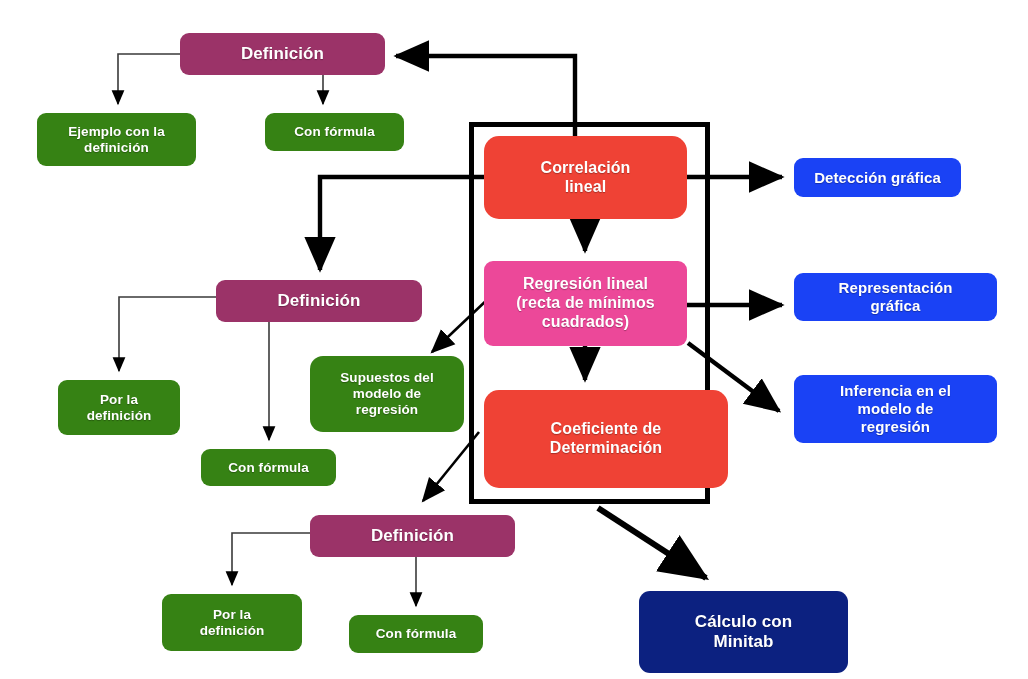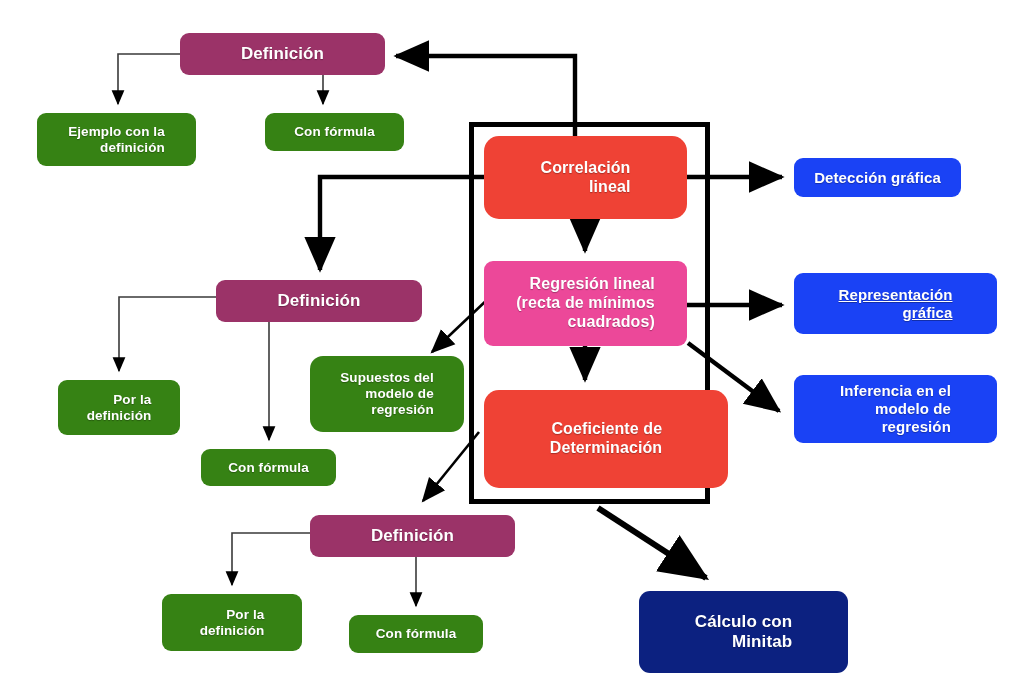--- a/index.html
+++ b/index.html
@@ -21,21 +21,21 @@
     width: 1028px;
     height: 679px;
     pointer-events: none;
   }
   .node {
     position: absolute;
     box-sizing: border-box;
     display: flex;
     align-items: center;
     justify-content: center;
-    text-align: right;
+    text-align: center;
     color: #ffffff;
     font-weight: bold;
     line-height: 1.18;
     letter-spacing: 0.1px;
     text-shadow: 0 1px 1px rgba(0,0,0,0.30);
     z-index: 3;
   }
   .node .lbl { display: block; padding: 0 6px; white-space: pre-line; }
   .group-frame {
     position: absolute;
@@ -125,21 +125,21 @@
 (recta de mínimos
 cuadrados)</span>
   </div>
   <div class="node" style="left: 484px; top: 390px; width: 244px; height: 98px; background: rgb(239, 66, 53); border-radius: 15px; font-size: 16px;">
     <span class="lbl">Coeficiente de
 Determinación</span>
   </div>
   <div class="node" style="left: 794px; top: 158px; width: 167px; height: 39px; background: rgb(26, 66, 245); border-radius: 9px; font-size: 15px;">
     <span class="lbl">Detección gráfica</span>
   </div>
-  <div class="node" style="left: 794px; top: 273px; width: 203px; height: 61px; background: rgb(26, 66, 245); border-radius: 9px; font-size: 15px; text-decoration: underline;">
+  <div class="node" style="left: 794px; top: 273px; width: 203px; height: 48px; background: rgb(26, 66, 245); border-radius: 9px; font-size: 15px;">
     <span class="lbl">Representación
 gráfica</span>
   </div>
   <div class="node" style="left: 794px; top: 375px; width: 203px; height: 68px; background: rgb(26, 66, 245); border-radius: 9px; font-size: 15px;">
     <span class="lbl">Inferencia en el
 modelo de
 regresión</span>
   </div>
   <div class="node" style="left: 216px; top: 280px; width: 206px; height: 42px; background: rgb(155, 51, 104); border-radius: 9px; font-size: 17px;">
     <span class="lbl">Definición</span>

